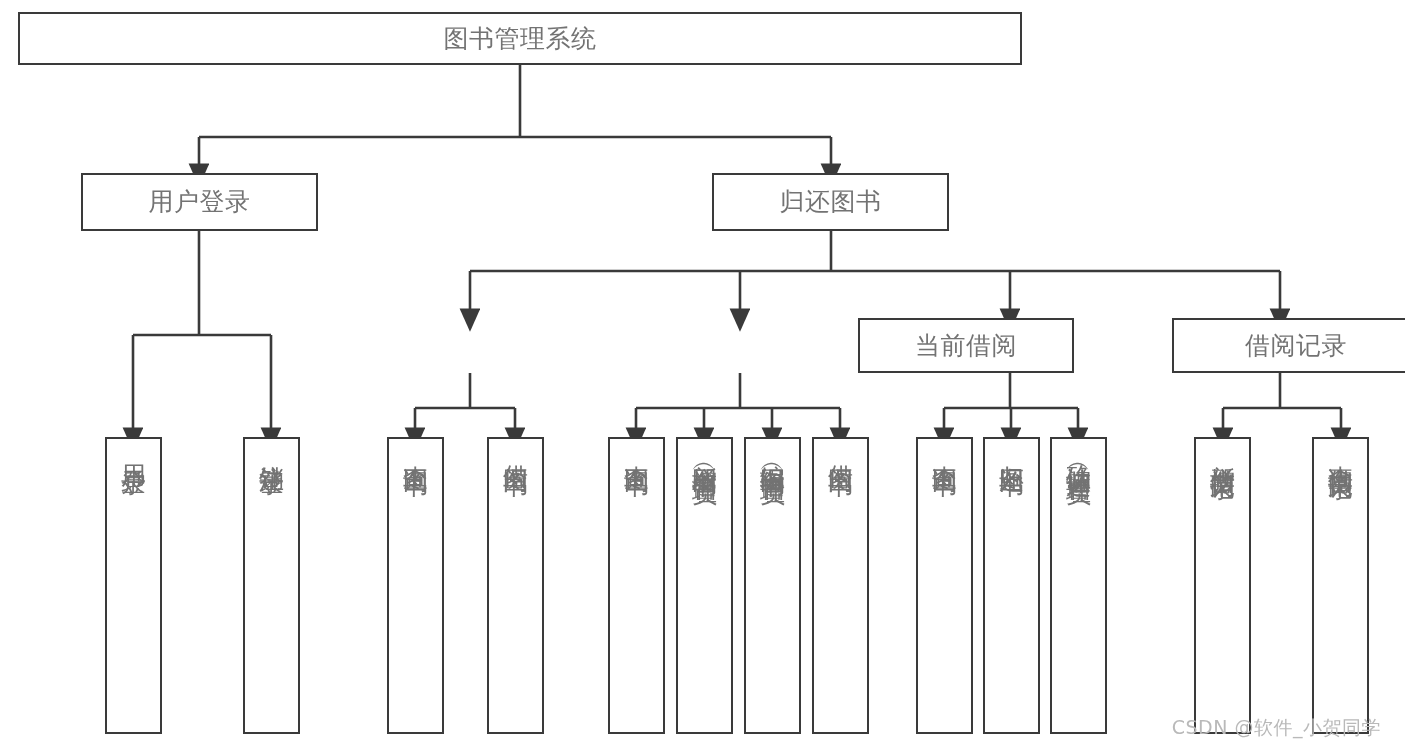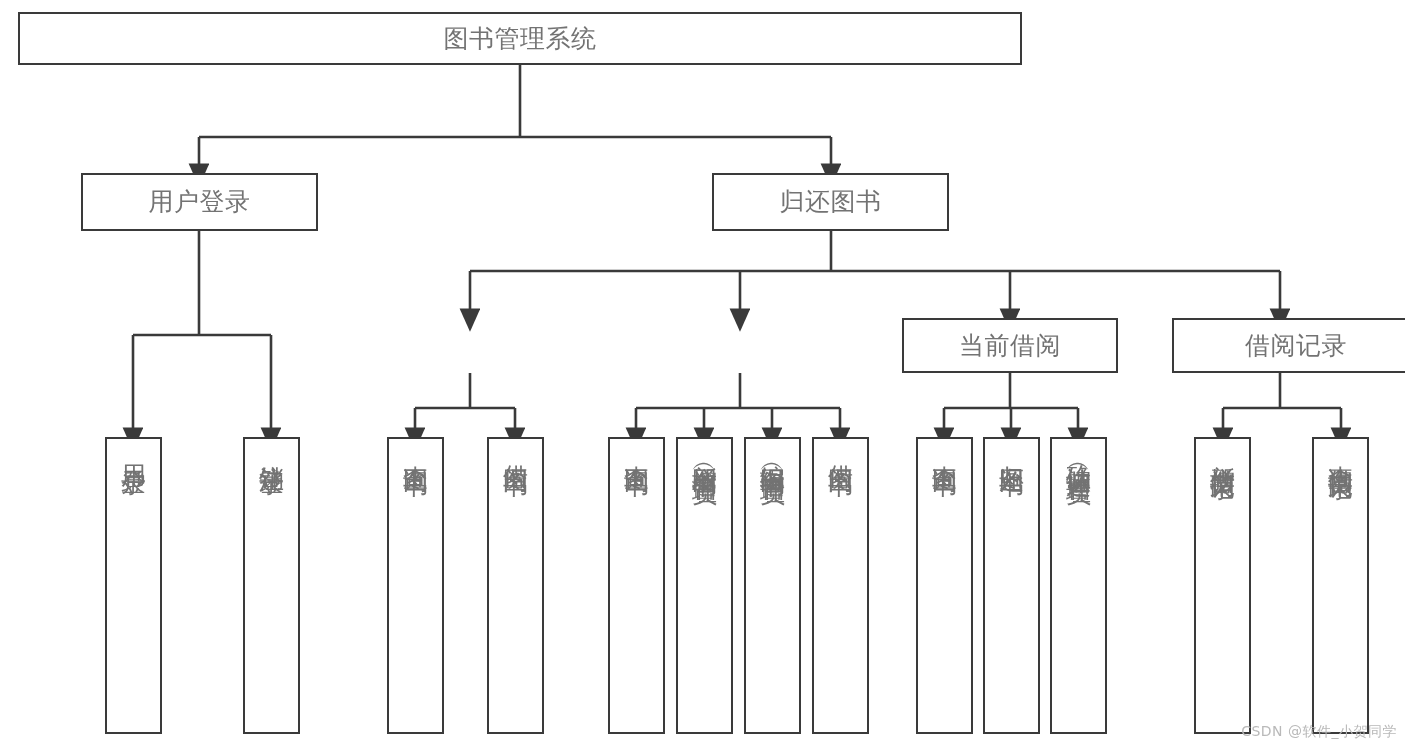--- a/index.html
+++ b/index.html
@@ -61,23 +61,23 @@
     writing-mode: vertical-rl;
     text-orientation: upright;
     font-size: 25px;
     line-height: 1.0;
     letter-spacing: 2.5px;
     white-space: nowrap;
     -webkit-text-orientation: upright;
   }
   .watermark {
     position: absolute;
-    right: 8px;
+    right: 24px;
     bottom: 6px;
-    font-size: 14px;
+    font-size: 19px;
     color: #b9b9b9;
     letter-spacing: 0.5px;
     z-index: 5;
     font-family: "DejaVu Sans", "Liberation Sans", sans-serif;
     white-space: nowrap;
     text-align: right;
   }
 </style>
 </head>
 <body>
@@ -141,21 +141,21 @@
   <div class="node horiz" style="left:81px; top:173px; width:237px; height:58px;">
     <span class="node-label">用户登录</span>
   </div>
 
   <div class="node horiz" style="left:712px; top:173px; width:237px; height:58px;">
     <span class="node-label">归还图书</span>
   </div>
 
 
 
-  <div class="node horiz" style="left:902px; top:318px; width:216px; height:55px;">
+  <div class="node horiz" style="left:858px; top:318px; width:216px; height:55px;">
     <span class="node-label">当前借阅</span>
   </div>
 
   <div class="node horiz" style="left:1172px; top:318px; width:248px; height:55px;">
     <span class="node-label">借阅记录</span>
   </div>
 
   <div class="node vert" style="left:105px; top:437px; width:57px; height:297px;">
     <span class="node-label">用户登录</span>
   </div>

